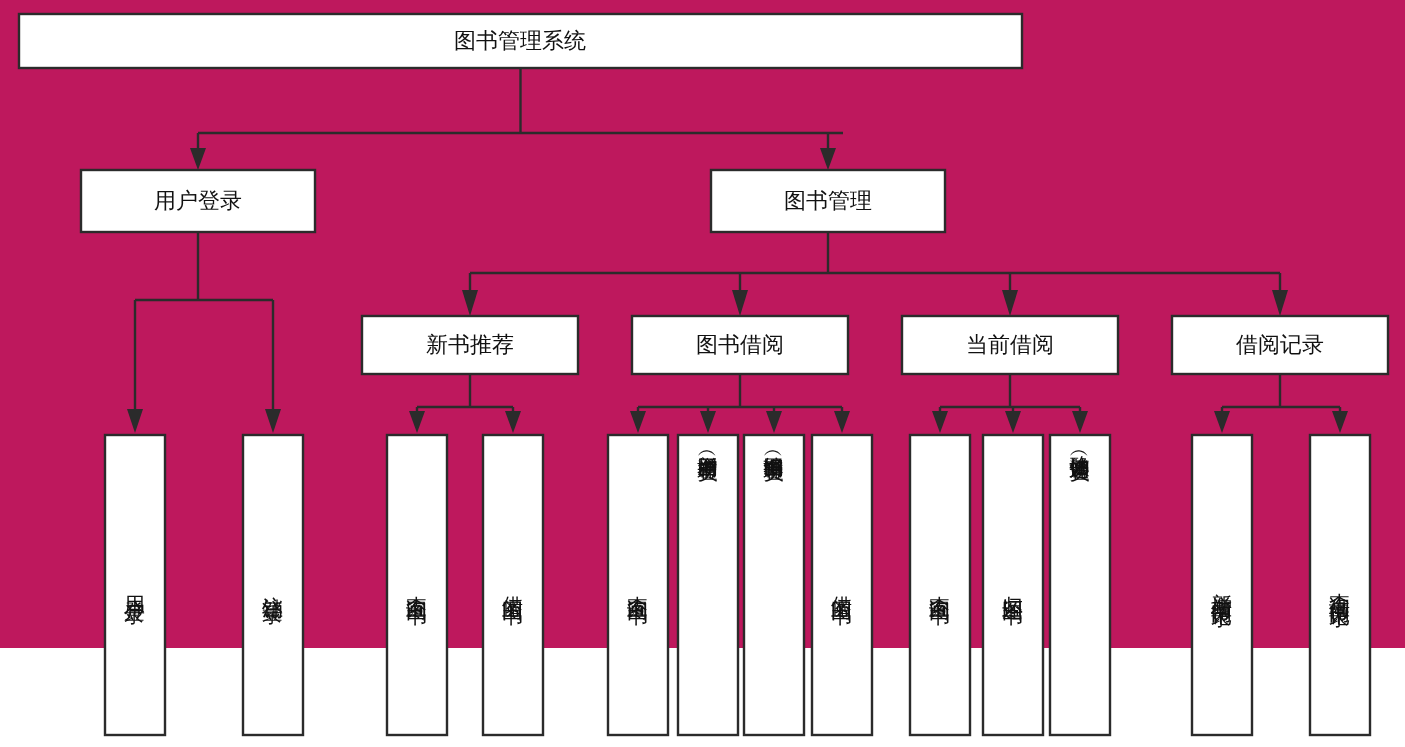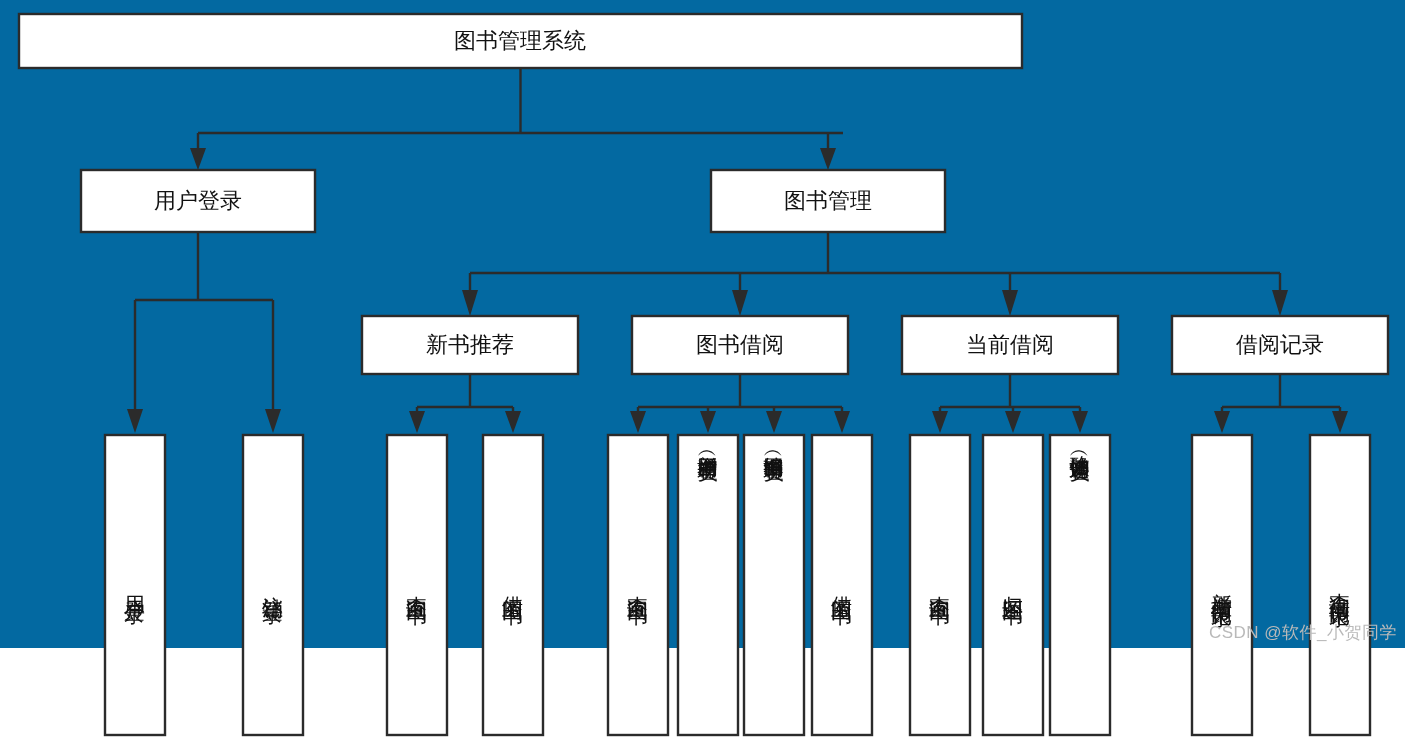--- a/index.html
+++ b/index.html
@@ -11,21 +11,21 @@
   body {
     width: 1405px;
     height: 747px;
     font-family: "Liberation Sans", "DejaVu Sans", sans-serif;
     overflow: hidden;
   }
   #diagram-root {
     position: relative;
     width: 1405px;
     height: 648px;
-    background: #0369a1;
+    background: #be185d;
   }
   svg.diagram-canvas {
     position: absolute;
     left: 0;
     top: 0;
     width: 1405px;
     height: 747px;
   }
   .node-box {
     fill: #ffffff;
@@ -233,14 +233,13 @@
     <span class="vert-label tight">确认归还（管理员）</span>
   </div>
 
   <div class="vert-label-wrap" style="left:1192px; top:435px; width:60px; height:300px;">
     <span class="vert-label">新增借阅记录</span>
   </div>
   <div class="vert-label-wrap" style="left:1310px; top:435px; width:60px; height:300px;">
     <span class="vert-label">查询借阅记录</span>
   </div>
 
-  <div class="watermark">CSDN @软件_小贺同学</div>
 </div>
 
 </body></html>

